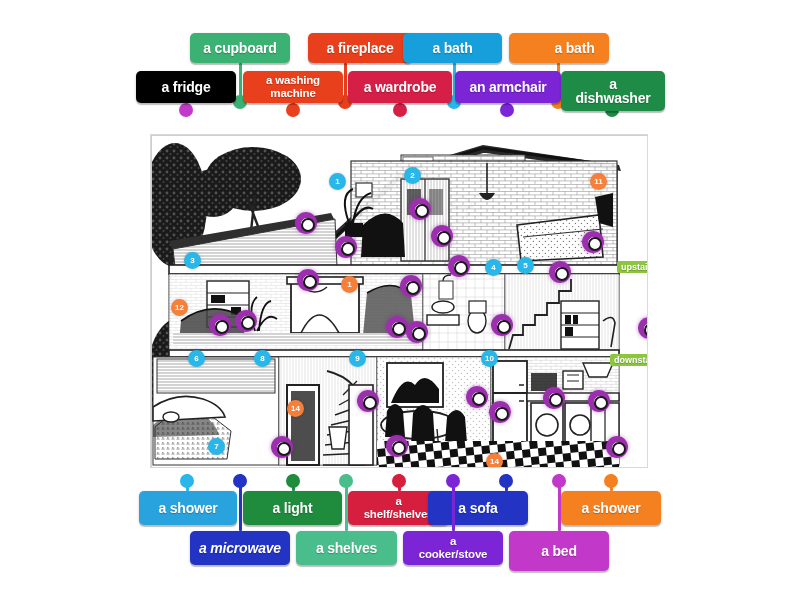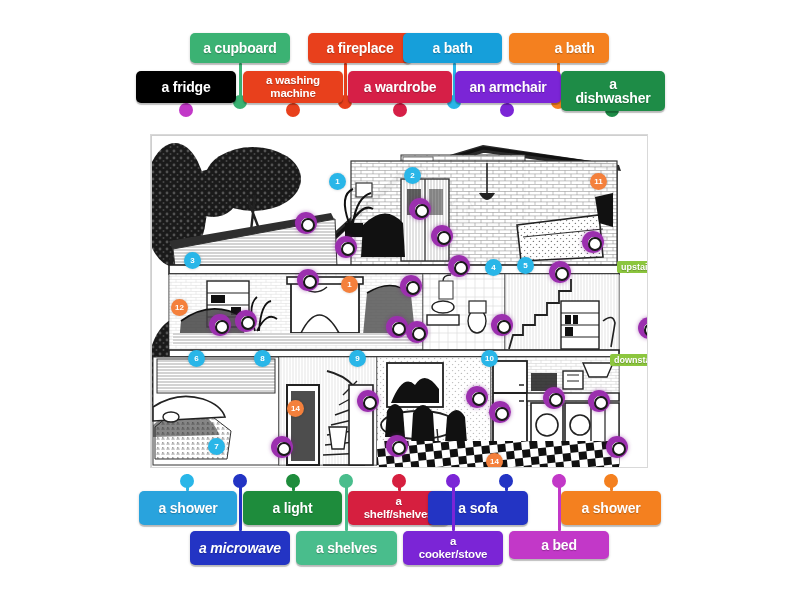--- a/index.html
+++ b/index.html
@@ -468,16 +468,16 @@
       <div class="pin" style="left: 446px; top: 474px; height: 57px;">
         <div class="stem" style="background: rgb(123, 37, 214); top: 0px; height: 57px;"></div>
         <div class="knob" style="background: rgb(123, 37, 214); top: 0px;"></div>
       </div>
       <div class="chip two-line" style="left: 403px; top: 531px; width: 100px; height: 34px; background: rgb(123, 37, 214);">a
 cooker/stove</div>
       <div class="pin" style="left: 552px; top: 474px; height: 57px;">
         <div class="stem" style="background: rgb(194, 56, 200); top: 0px; height: 57px;"></div>
         <div class="knob" style="background: rgb(194, 56, 200); top: 0px;"></div>
       </div>
-      <div class="chip" style="left: 509px; top: 531px; width: 100px; height: 28px; background: rgb(194, 56, 200);">a bed</div>
+      <div class="chip" style="left: 509px; top: 531px; width: 100px; height: 40px; background: rgb(194, 56, 200);">a bed</div>
     </div>
 
 </div>
 
 </body></html>

